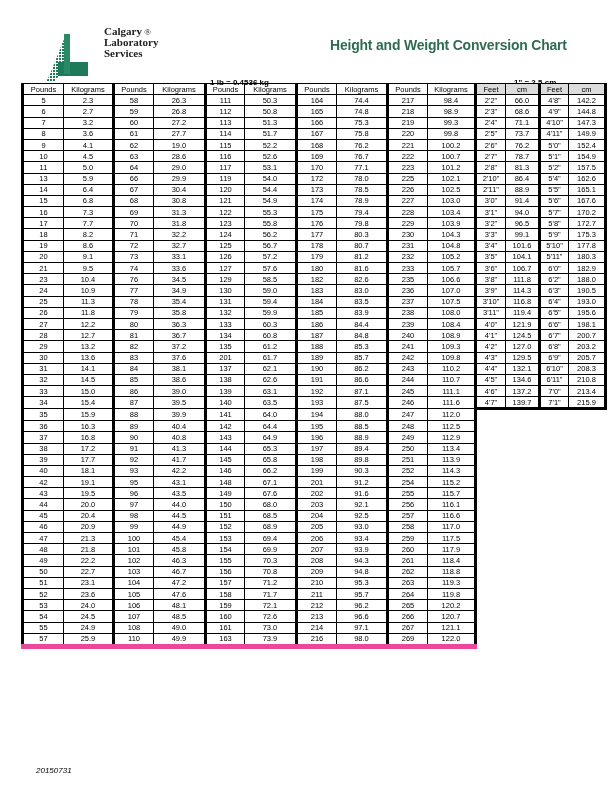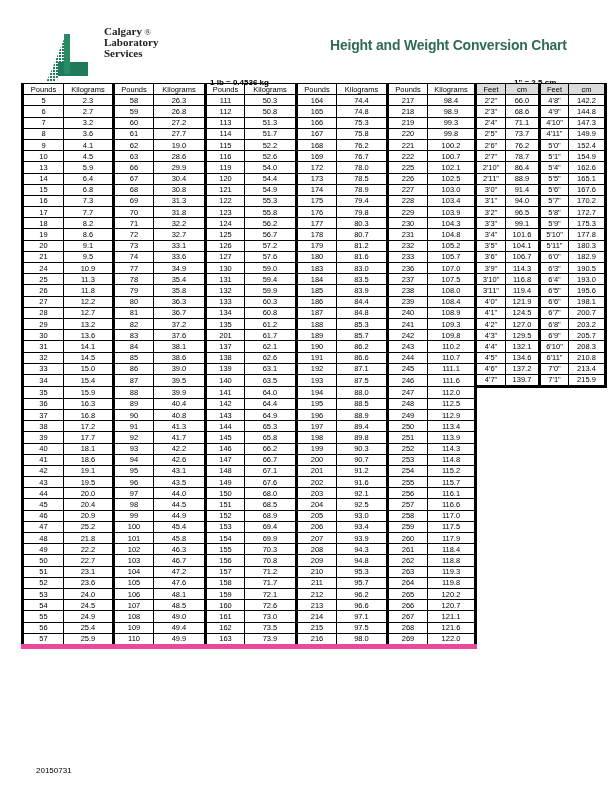--- a/index.html
+++ b/index.html
@@ -13,21 +13,21 @@
   .conv-in { left:514px; }
   .tbl { position:absolute; left:21px; top:83px; border-collapse:collapse; table-layout:fixed; font-size:7.5px; }
   .tbl td, .tbl th { border:1.5px solid #000; text-align:center; padding:0; height:10.2px; line-height:9px; font-weight:normal; white-space:nowrap; overflow:hidden; }
   .tbl th.h-gray { background:#dcdcdc; }
   .tbl .thick-l { border-left:3px solid #000; }
   .tbl .thick-r { border-right:3px solid #000; }
   .tbl td.empty { border:none; border-left:3px solid #000; }
   .tbl td.empty-nl { border:none; }
   .tbl tr.last td { border-bottom:5px solid #ec4899; }
   .tbl tr.last td.empty, .tbl tr.last td.empty-nl { border-bottom:none; }
-  .footer { position:absolute; left:36px; top:766px; font-size:8px; }
+  .footer { position:absolute; left:36px; top:766px; font-size:8px;font-style:italic; }
 </style>
 </head>
 <body>
 
 <div class="logo">
   <svg width="90" height="60" viewBox="0 0 90 60">
     <defs>
       <pattern id="dots" width="3" height="3" patternUnits="userSpaceOnUse">
         <rect width="2" height="2" fill="#1f7a5a"></rect>
       </pattern>
@@ -178,20 +178,36 @@
         <td class="thick-l">169</td>
         <td>76.7</td>
         <td class="thick-l">222</td>
         <td class="thick-r">100.7</td>
         <td class="thick-l">2'7"</td>
         <td>78.7</td>
         <td class="thick-l">5'1"</td>
         <td class="thick-r">154.9</td>
       </tr>
       <tr>
+        <td class="thick-l">11</td>
+        <td>5.0</td>
+        <td class="thick-l">64</td>
+        <td>29.0</td>
+        <td class="thick-l">117</td>
+        <td>53.1</td>
+        <td class="thick-l">170</td>
+        <td>77.1</td>
+        <td class="thick-l">223</td>
+        <td class="thick-r">101.2</td>
+        <td class="thick-l">2'8"</td>
+        <td>81.3</td>
+        <td class="thick-l">5'2"</td>
+        <td class="thick-r">157.5</td>
+      </tr>
+      <tr>
         <td class="thick-l">13</td>
         <td>5.9</td>
         <td class="thick-l">66</td>
         <td>29.9</td>
         <td class="thick-l">119</td>
         <td>54.0</td>
         <td class="thick-l">172</td>
         <td>78.0</td>
         <td class="thick-l">225</td>
         <td class="thick-r">102.1</td>
@@ -322,20 +338,36 @@
         <td class="thick-l">180</td>
         <td>81.6</td>
         <td class="thick-l">233</td>
         <td class="thick-r">105.7</td>
         <td class="thick-l">3'6"</td>
         <td>106.7</td>
         <td class="thick-l">6'0"</td>
         <td class="thick-r">182.9</td>
       </tr>
       <tr>
+        <td class="thick-l">23</td>
+        <td>10.4</td>
+        <td class="thick-l">76</td>
+        <td>34.5</td>
+        <td class="thick-l">129</td>
+        <td>58.5</td>
+        <td class="thick-l">182</td>
+        <td>82.6</td>
+        <td class="thick-l">235</td>
+        <td class="thick-r">106.6</td>
+        <td class="thick-l">3'8"</td>
+        <td>111.8</td>
+        <td class="thick-l">6'2"</td>
+        <td class="thick-r">188.0</td>
+      </tr>
+      <tr>
         <td class="thick-l">24</td>
         <td>10.9</td>
         <td class="thick-l">77</td>
         <td>34.9</td>
         <td class="thick-l">130</td>
         <td>59.0</td>
         <td class="thick-l">183</td>
         <td>83.0</td>
         <td class="thick-l">236</td>
         <td class="thick-r">107.0</td>
@@ -594,36 +626,20 @@
         <td class="thick-l">199</td>
         <td>90.3</td>
         <td class="thick-l">252</td>
         <td class="thick-r">114.3</td>
         <td class="empty" style="border-left: 3px solid rgb(0, 0, 0);"></td>
         <td class="empty-nl"></td>
         <td class="empty-nl" style="border-left: none;"></td>
         <td class="empty-nl"></td>
       </tr>
       <tr>
-        <td class="thick-l">41</td>
-        <td>18.6</td>
-        <td class="thick-l">94</td>
-        <td>42.6</td>
-        <td class="thick-l">147</td>
-        <td>66.7</td>
-        <td class="thick-l">200</td>
-        <td>90.7</td>
-        <td class="thick-l">253</td>
-        <td class="thick-r">114.8</td>
-        <td class="empty" style="border-left: 3px solid rgb(0, 0, 0);"></td>
-        <td class="empty-nl"></td>
-        <td class="empty-nl" style="border-left: none;"></td>
-        <td class="empty-nl"></td>
-      </tr>
-      <tr>
         <td class="thick-l">42</td>
         <td>19.1</td>
         <td class="thick-l">95</td>
         <td>43.1</td>
         <td class="thick-l">148</td>
         <td>67.1</td>
         <td class="thick-l">201</td>
         <td>91.2</td>
         <td class="thick-l">254</td>
         <td class="thick-r">115.2</td>
@@ -691,21 +707,21 @@
         <td>93.0</td>
         <td class="thick-l">258</td>
         <td class="thick-r">117.0</td>
         <td class="empty" style="border-left: 3px solid rgb(0, 0, 0);"></td>
         <td class="empty-nl"></td>
         <td class="empty-nl" style="border-left: none;"></td>
         <td class="empty-nl"></td>
       </tr>
       <tr>
         <td class="thick-l">47</td>
-        <td>25.2</td>
+        <td>21.3</td>
         <td class="thick-l">100</td>
         <td>45.4</td>
         <td class="thick-l">153</td>
         <td>69.4</td>
         <td class="thick-l">206</td>
         <td>93.4</td>
         <td class="thick-l">259</td>
         <td class="thick-r">117.5</td>
         <td class="empty" style="border-left: 3px solid rgb(0, 0, 0);"></td>
         <td class="empty-nl"></td>
@@ -828,36 +844,20 @@
         <td class="thick-l">55</td>
         <td>24.9</td>
         <td class="thick-l">108</td>
         <td>49.0</td>
         <td class="thick-l">161</td>
         <td>73.0</td>
         <td class="thick-l">214</td>
         <td>97.1</td>
         <td class="thick-l">267</td>
         <td class="thick-r">121.1</td>
-        <td class="empty" style="border-left: 3px solid rgb(0, 0, 0);"></td>
-        <td class="empty-nl"></td>
-        <td class="empty-nl" style="border-left: none;"></td>
-        <td class="empty-nl"></td>
-      </tr>
-      <tr>
-        <td class="thick-l">56</td>
-        <td>25.4</td>
-        <td class="thick-l">109</td>
-        <td>49.4</td>
-        <td class="thick-l">162</td>
-        <td>73.5</td>
-        <td class="thick-l">215</td>
-        <td>97.5</td>
-        <td class="thick-l">268</td>
-        <td class="thick-r">121.6</td>
         <td class="empty" style="border-left: 3px solid rgb(0, 0, 0);"></td>
         <td class="empty-nl"></td>
         <td class="empty-nl" style="border-left: none;"></td>
         <td class="empty-nl"></td>
       </tr>
       <tr class="last">
         <td class="thick-l">57</td>
         <td>25.9</td>
         <td class="thick-l">110</td>
         <td>49.9</td>

